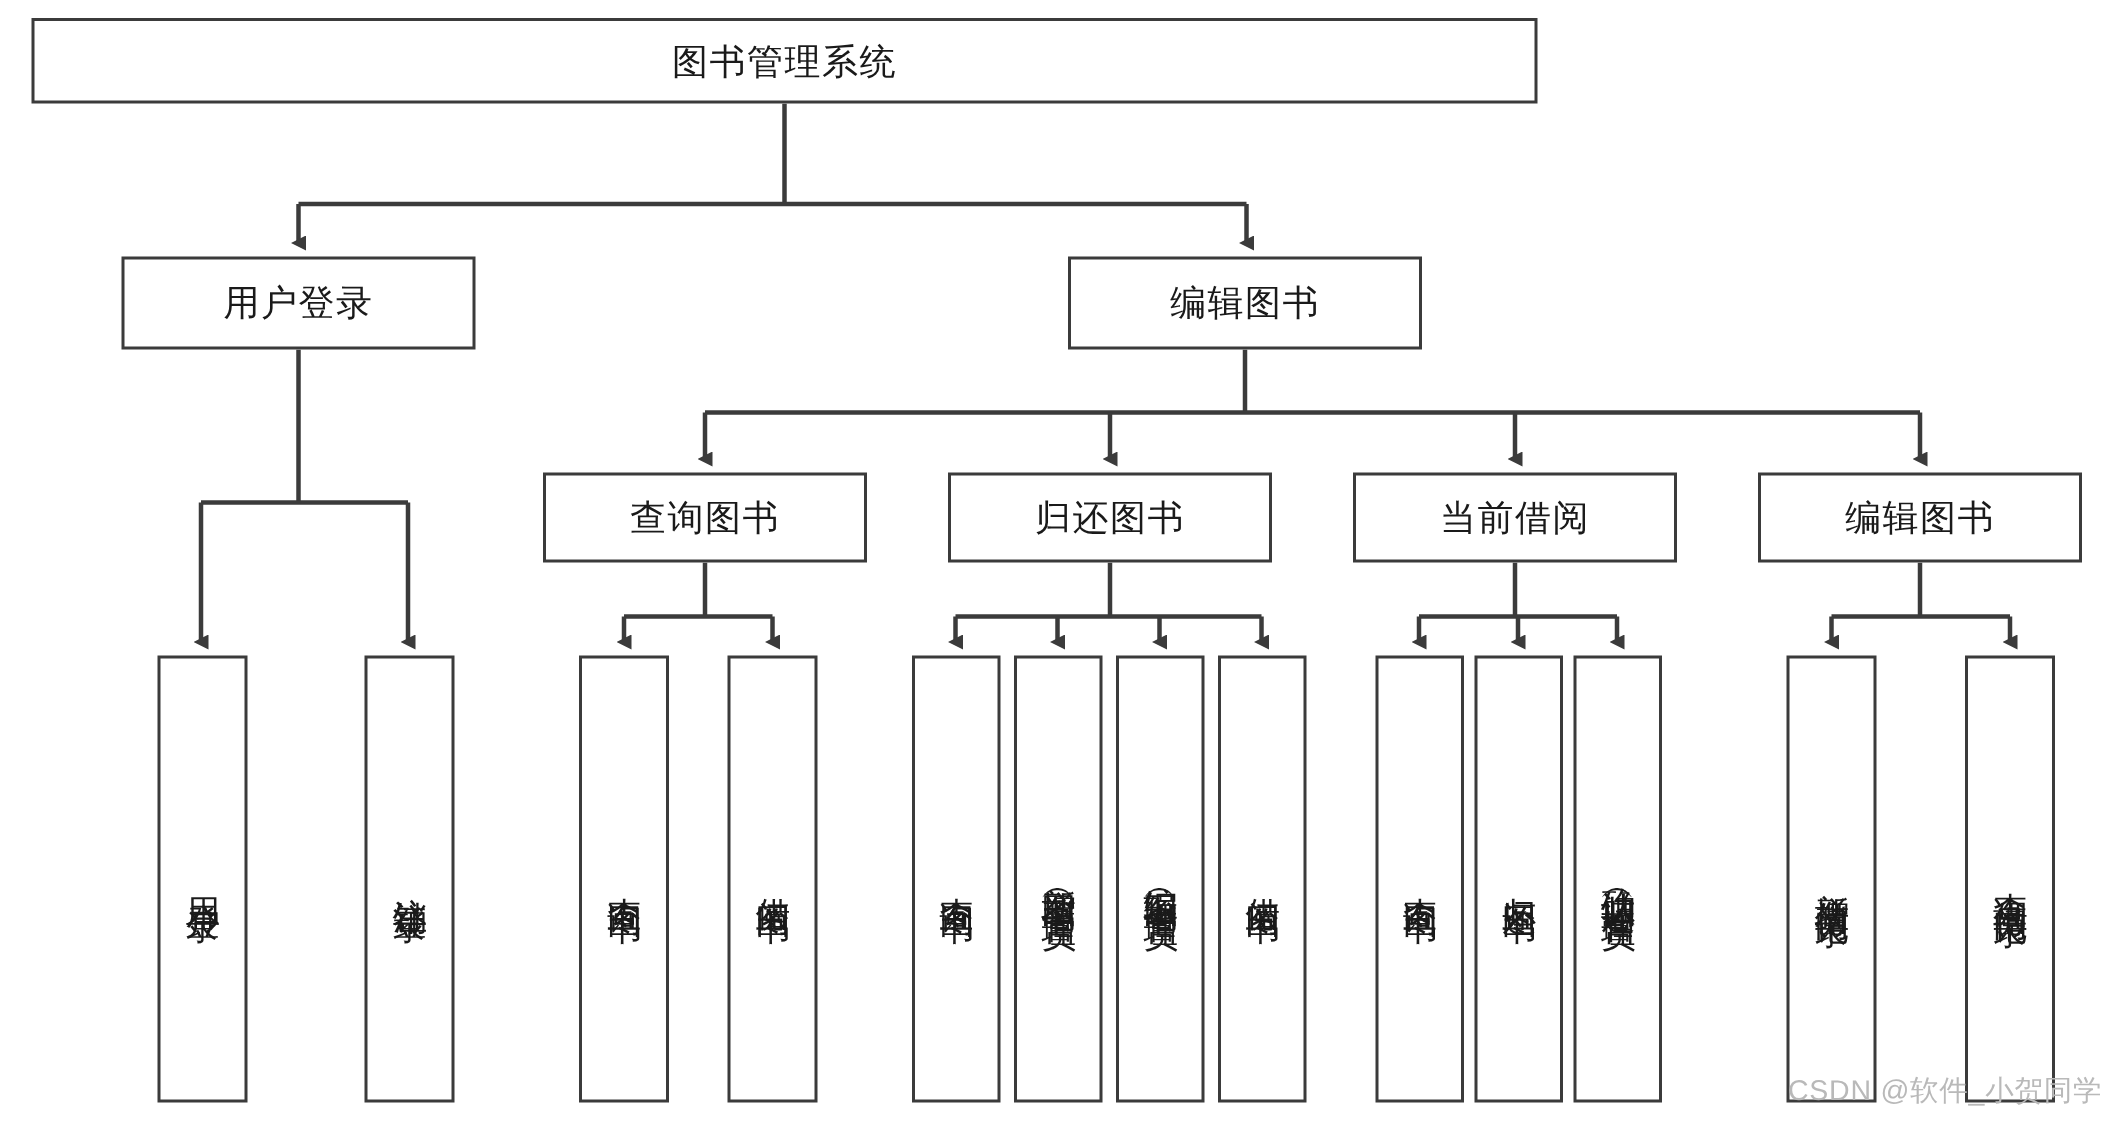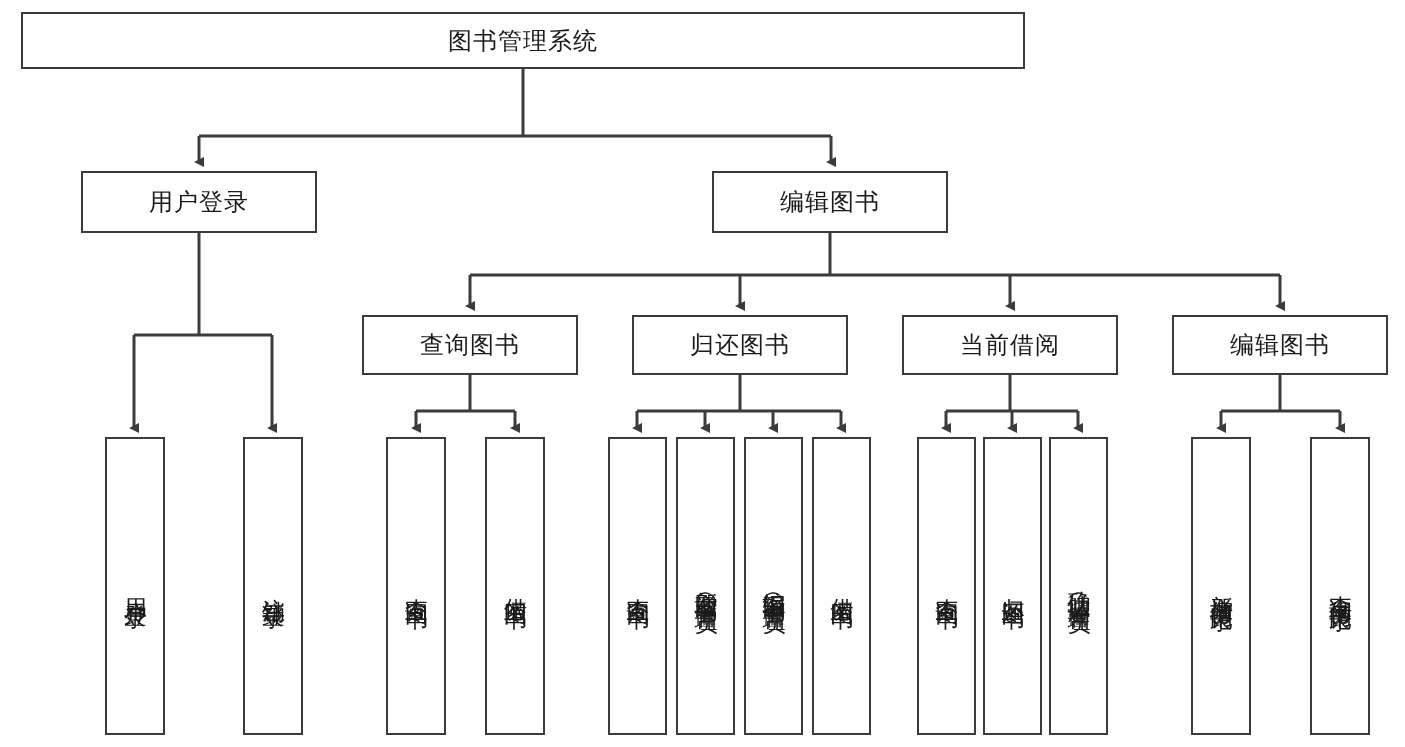--- a/index.html
+++ b/index.html
@@ -177,14 +177,15 @@
   <div class="node vert" id="n-lf-10" style="left: 1049px; top: 437px; width: 59px; height: 298px;">
     <span class="vtext">确认归还（管理员）</span>
   </div>
   <div class="node vert" id="n-lf-11" style="left: 1191px; top: 437px; width: 60px; height: 298px;">
     <span class="vtext">新增借阅记录</span>
   </div>
   <div class="node vert" id="n-lf-12" style="left: 1310px; top: 437px; width: 60px; height: 298px;">
     <span class="vtext">查询借阅记录</span>
   </div>
 
+  <div id="watermark">CSDN @软件_小贺同学</div>
 
 </div>
 
 </body></html>

